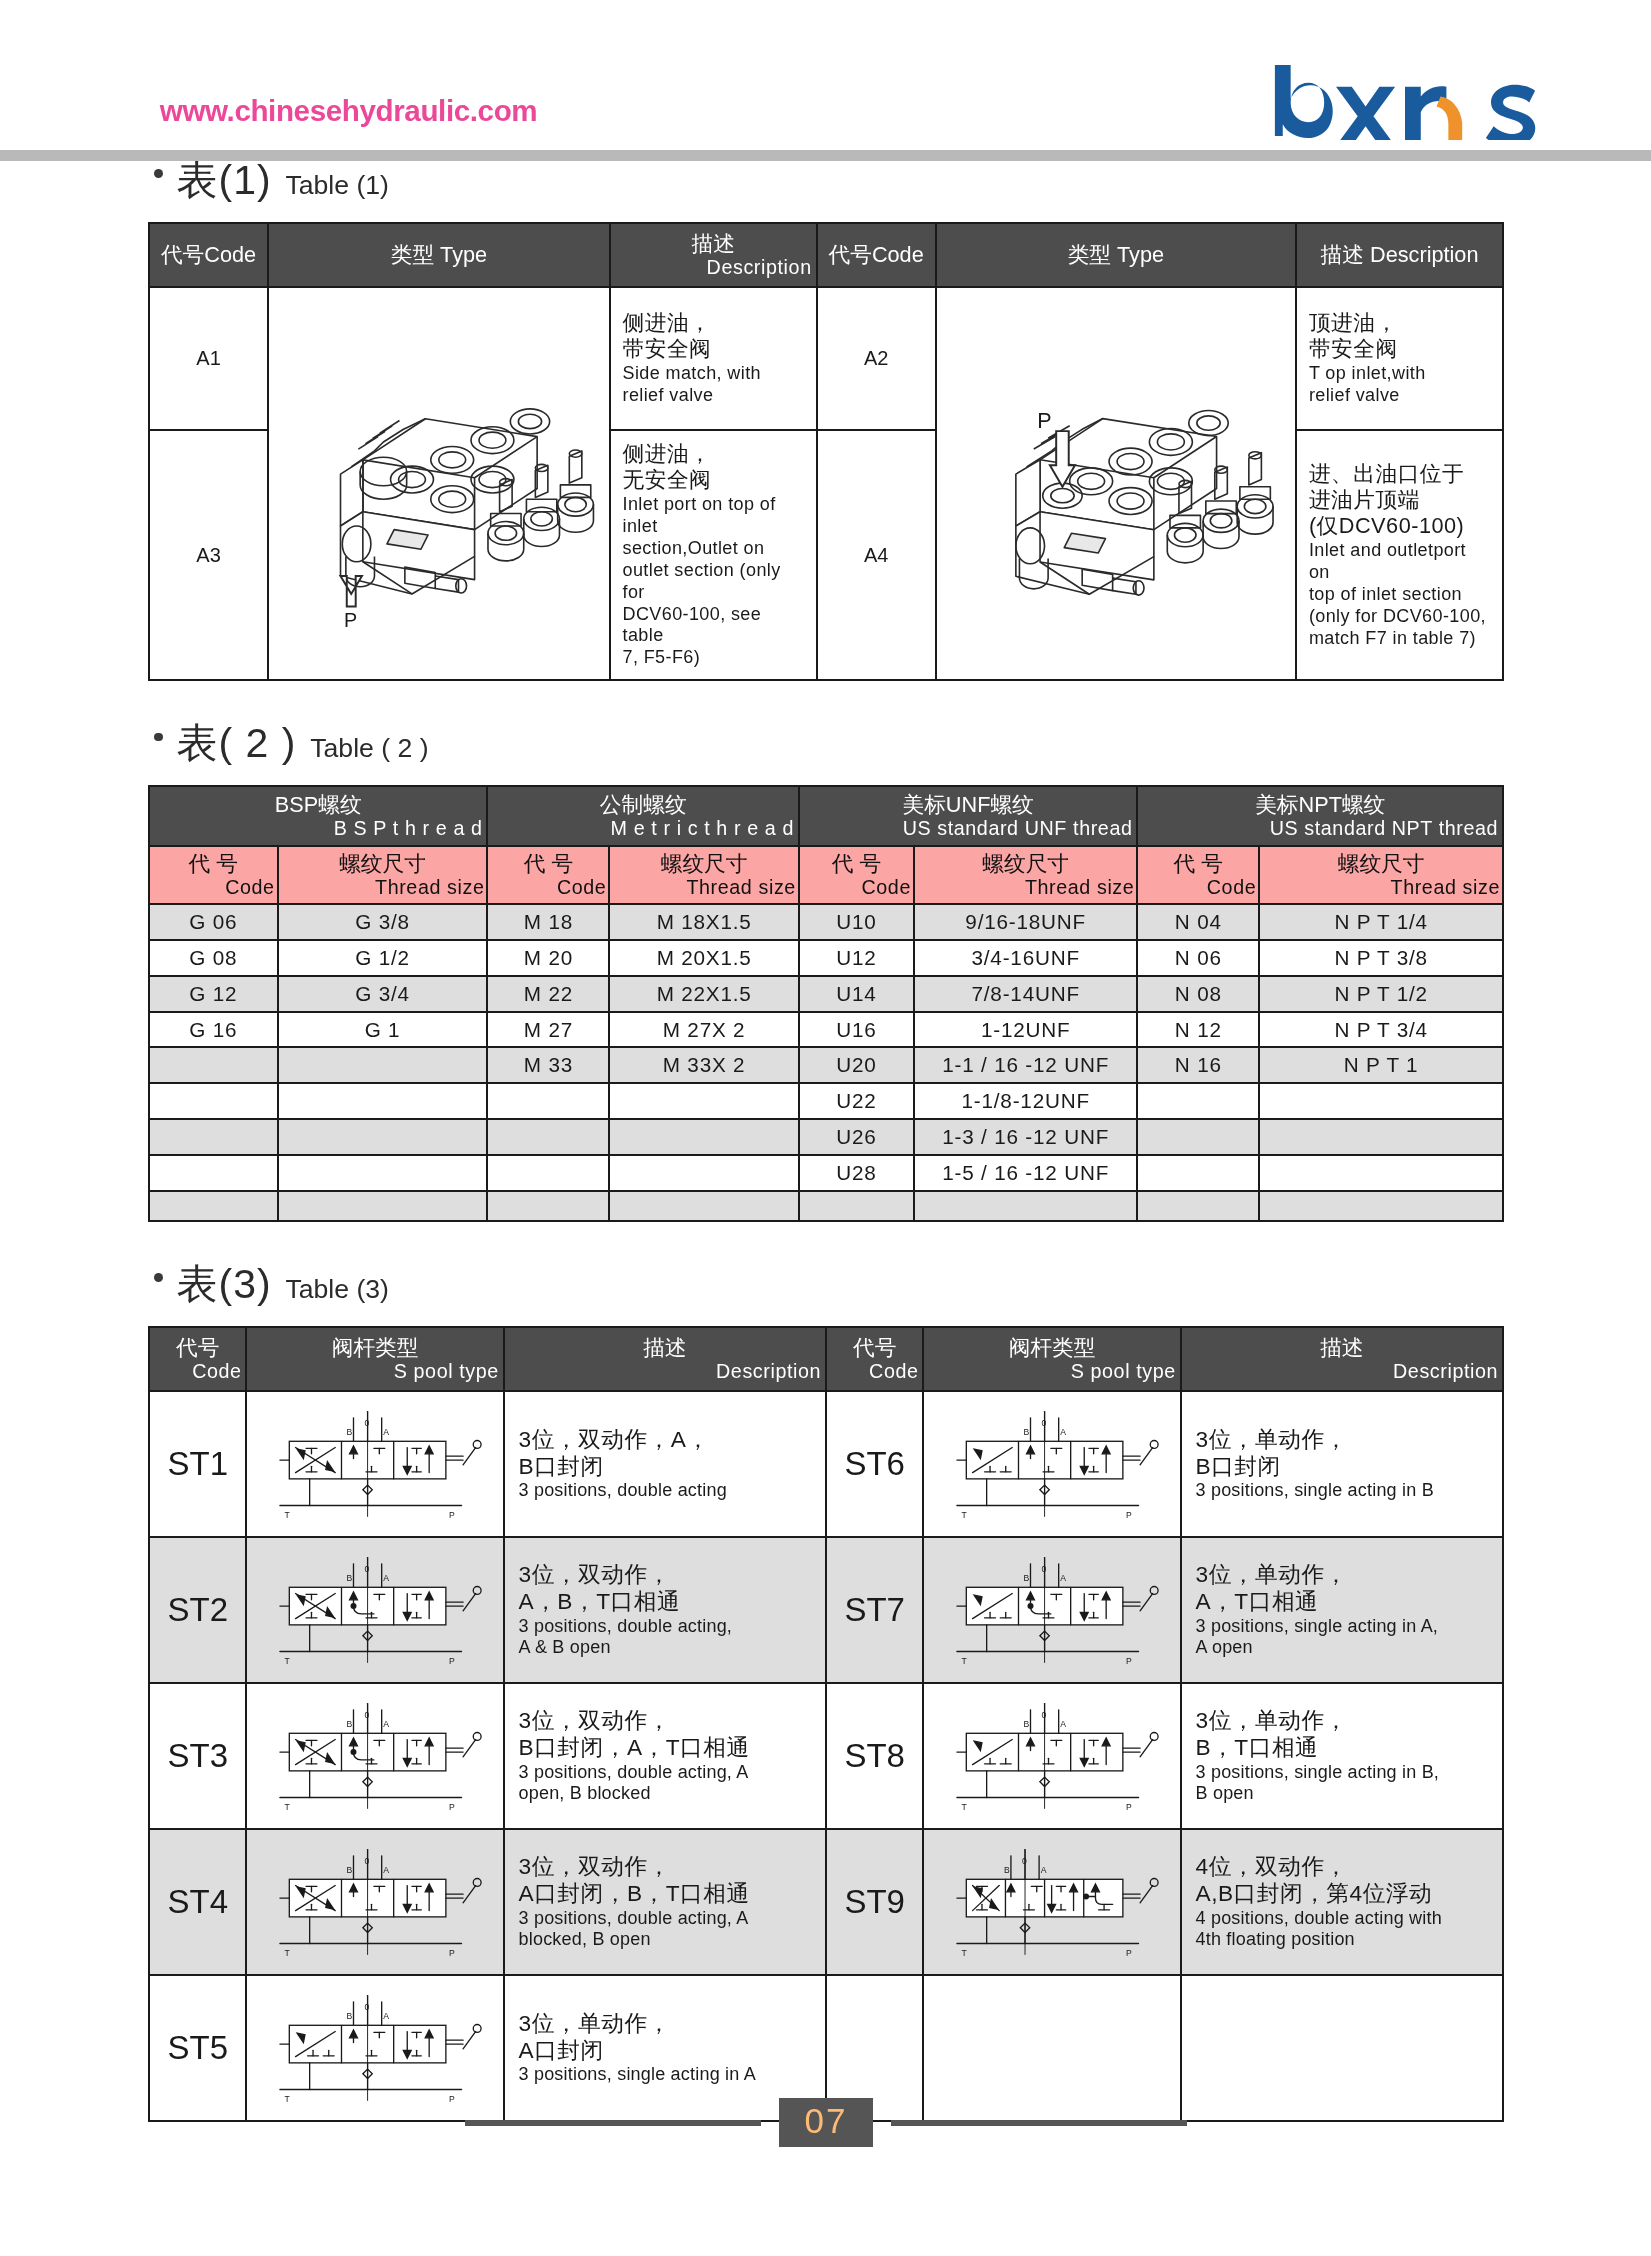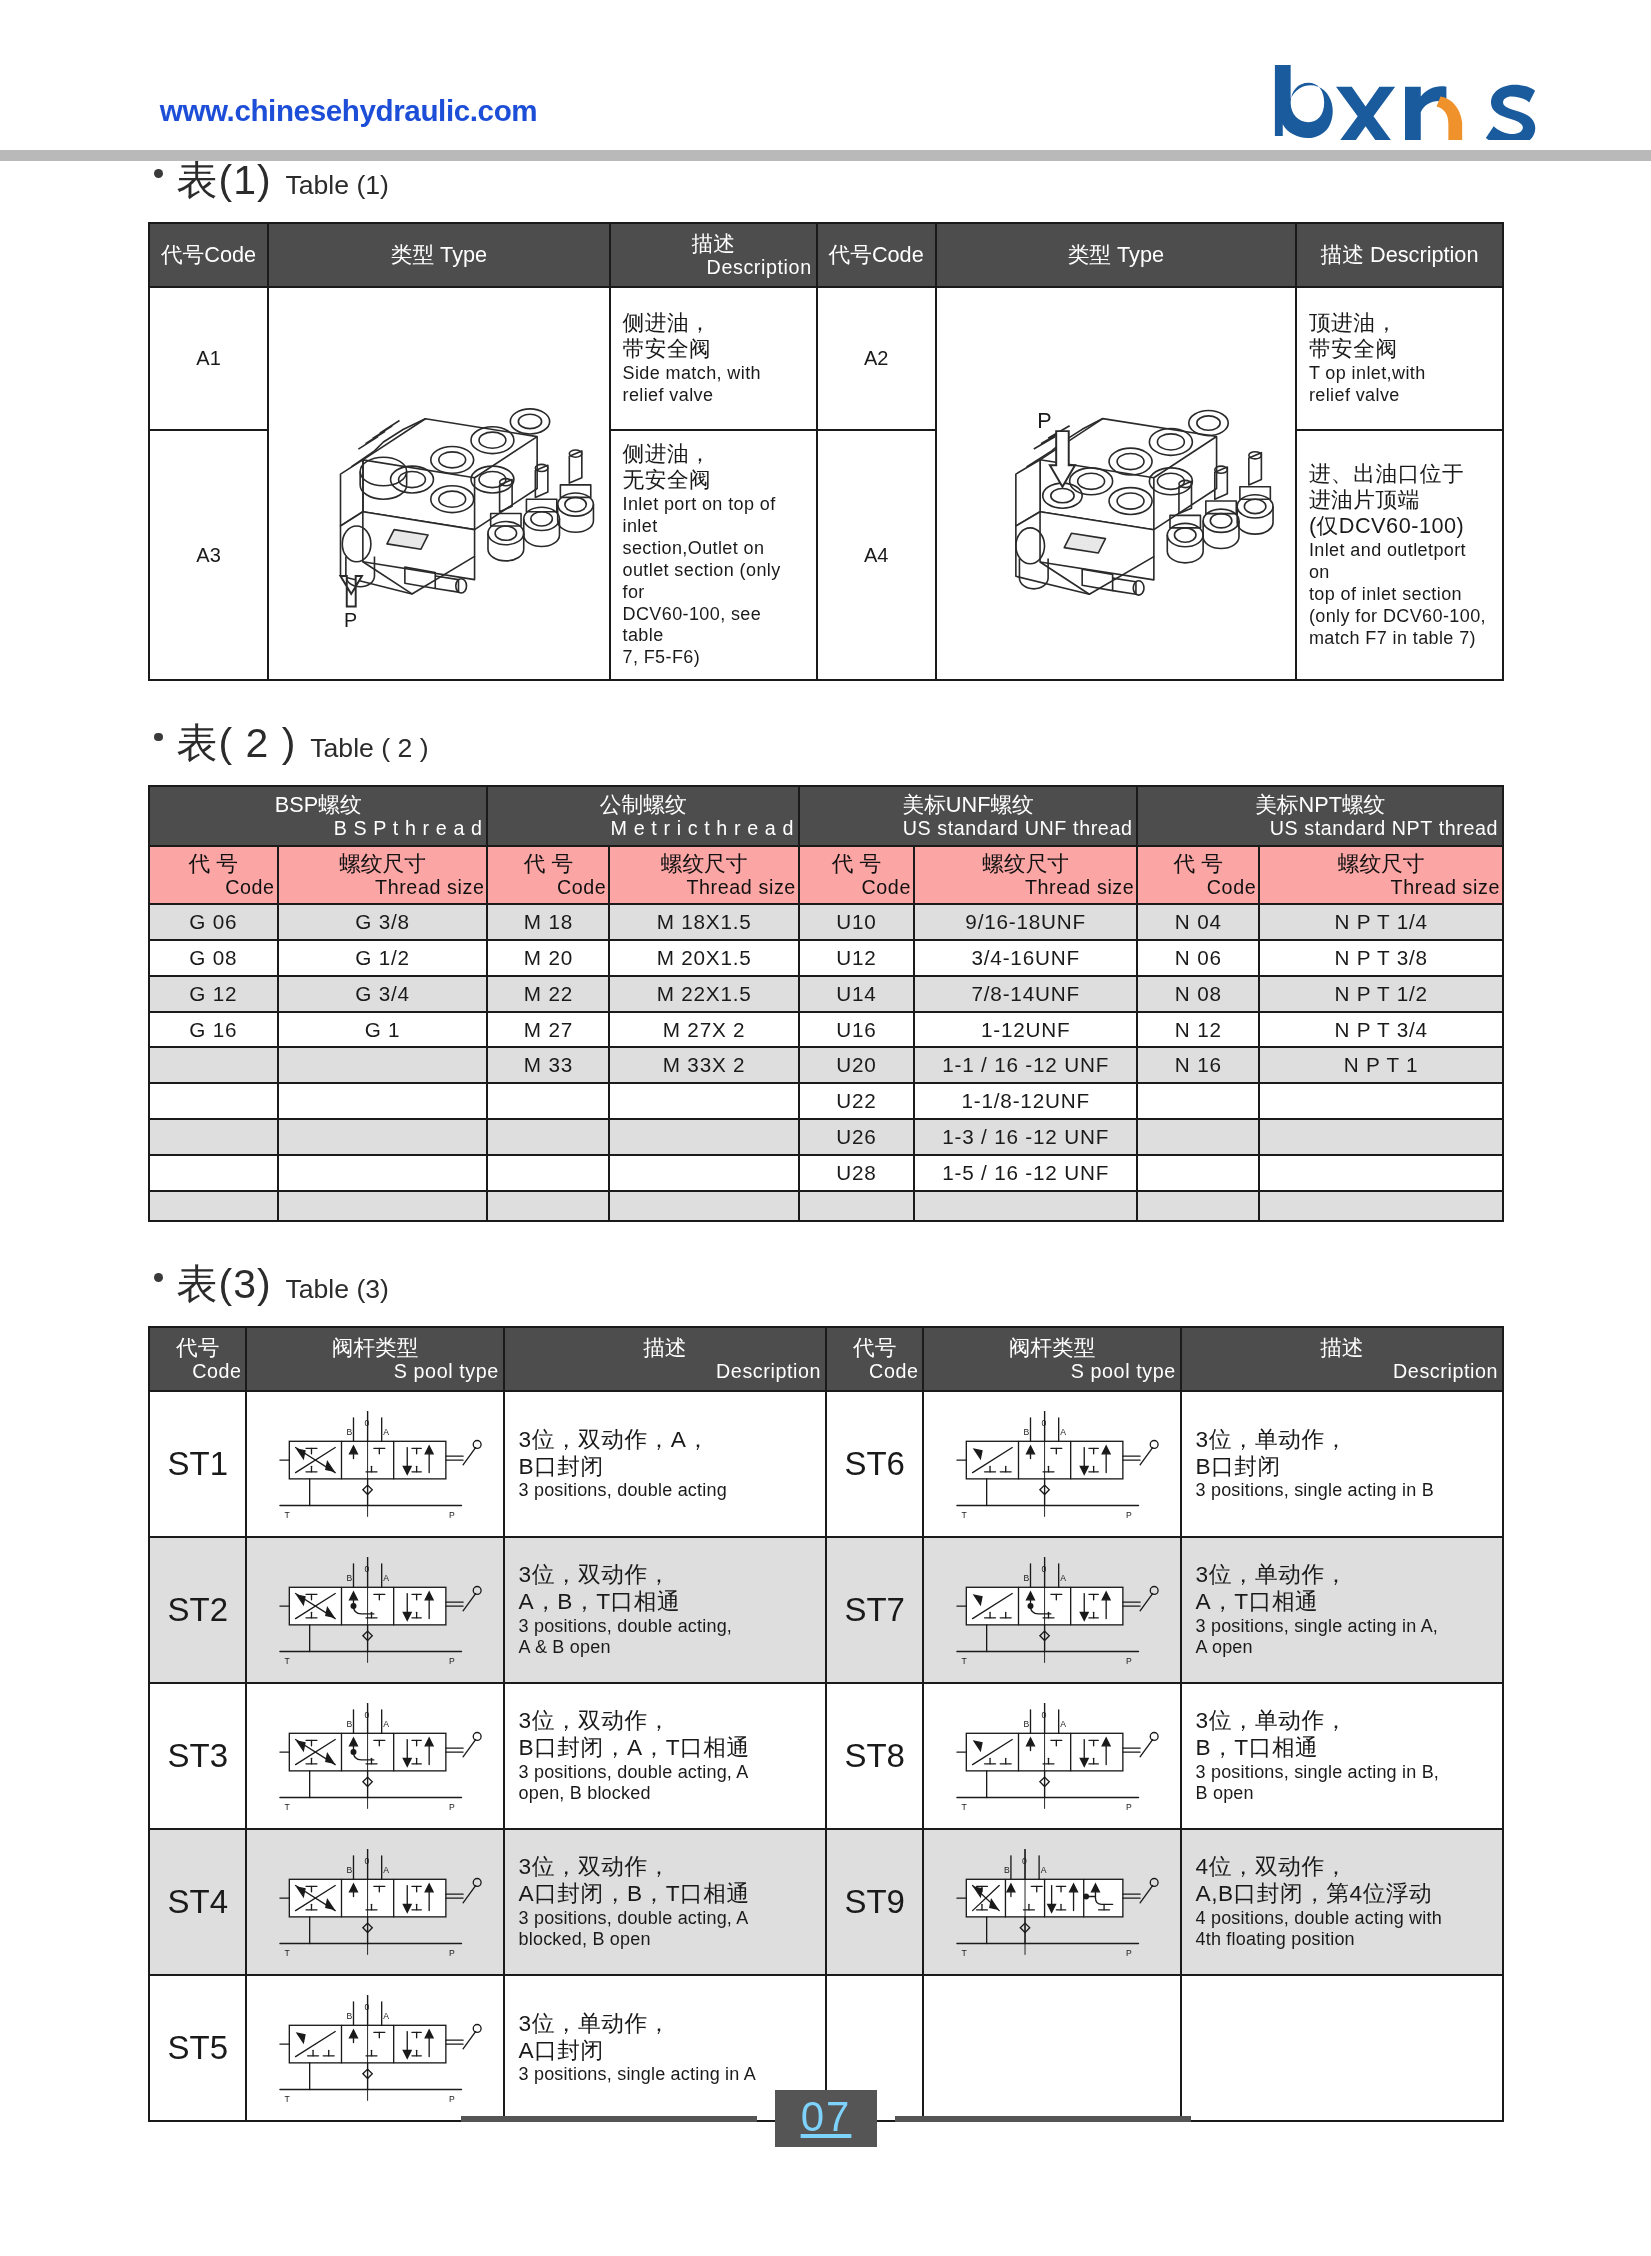--- a/index.html
+++ b/index.html
@@ -11,21 +11,21 @@
     color:#1a1a1a;
     position:relative;
     overflow:hidden;
   }
   .page { position:relative; width:1652px; height:2257px; padding:0 148px; }
 
   
   .header { position:relative; height:118px; padding-top:87px; }
   .site-url {
     position:absolute; left:11.8px; top:94px;
-    font-size:29.6px; font-weight:bold; color:#1d4ed8;
+    font-size:29.6px; font-weight:bold; color:#ec4899;
     letter-spacing:-0.4px;
   }
   .logo { position:absolute; right:-39px; top:61px; width:276px; height:79px; }
   .header-rule {
     position:absolute; left:-148px; right:-148px; top:150px;
     height:10.8px; background:#b9b9b9;
   }
 
   
   .sec-title { display:flex; align-items:baseline; margin:35px 0 13.8px 0; padding-left:5.9px; }
@@ -71,22 +71,22 @@
   #table3 tr.alt td { background:#dedede; }
   .sym-cell { padding:5.9px 0; }
 
   
   .footer {
     position:absolute; left:0; right:0; bottom:110px;
     display:flex; align-items:center; justify-content:center;
   }
   .foot-line { height:5.9px; background:#555555; width:296px; }
   .foot-num {
-    background:#555555; color:#7dd3fc; font-size:42px;
-    padding:3px 25.6px 5.9px 25.6px; margin:0 17.7px; letter-spacing:2px;text-decoration:underline;
+    background:#555555; color:#fdba74; font-size:35px;
+    padding:3px 25.6px 5.9px 25.6px; margin:0 17.7px; letter-spacing:2px;
   }
 </style>
 </head>
 <body>
 
 <div class="page">
 
   <div class="header">
     <div class="site-url">www.chinesehydraulic.com</div>
 

